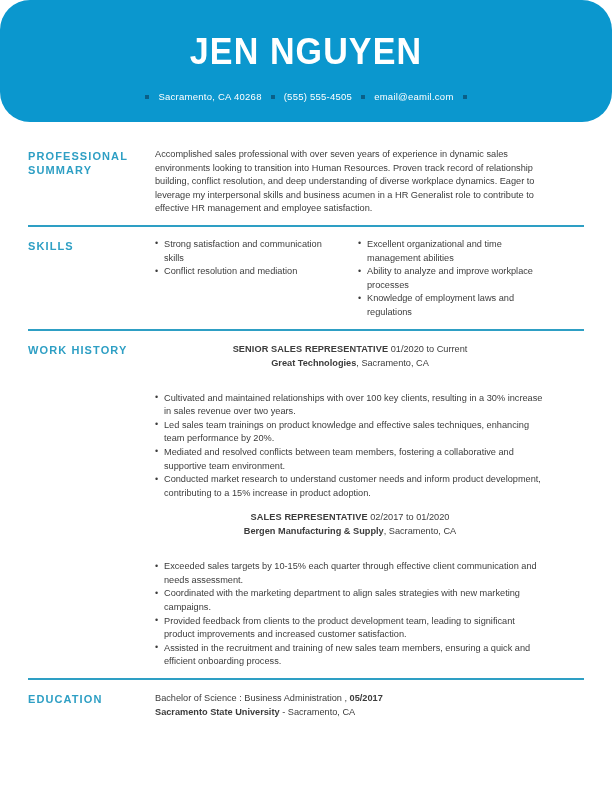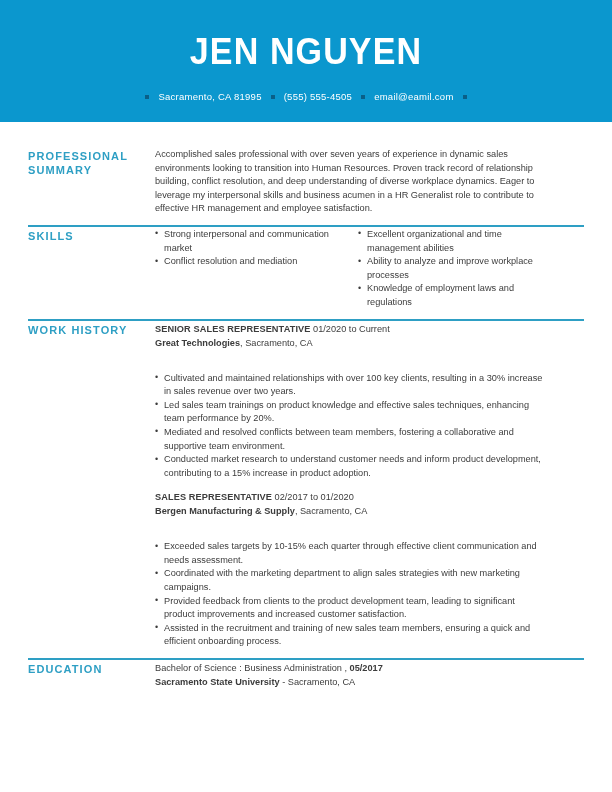--- a/index.html
+++ b/index.html
@@ -23,20 +23,21 @@
   }
 
   
   .header {
     background: #0b97ce;
     height: 122px;
     width: 612px;
     box-sizing: border-box;
     padding-top: 30px;
     text-align: center;
+    border-radius: 30px;
   }
   .name {
     color: #ffffff;
     font-family: "Liberation Sans Narrow", "Liberation Sans", sans-serif;
     font-size: 37px;
     font-weight: bold;
     letter-spacing: 1.2px;
     line-height: 44px;
     margin: 0;
     transform: scaleX(0.92);
@@ -70,21 +71,21 @@
   }
   .rule {
     height: 2px;
     background: #2e9fc4;
     width: 556px;
     margin: 0;
   }
   .section {
     display: flex;
     align-items: flex-start;
-    padding-top: 1px;
+    padding-top: 11px;
     padding-bottom: 9px;
   }
   .sec-head {
     width: 127px;
     flex: none;
     color: #2e9fc4;
     font-family: "Liberation Sans Narrow", "Liberation Sans", sans-serif;
     font-size: 11px;
     font-weight: bold;
     letter-spacing: 1.1px;
@@ -133,20 +134,21 @@
     font-size: 9px;
   }
 
   
   .job {
     margin-bottom: 10px;
   }
   .job:last-child { margin-bottom: 0; }
   .job-line {
     line-height: 14px;
+    text-align: center;
   }
   .job-title {
     font-weight: bold;
     letter-spacing: 0.1px;
   }
   .job-dates {
     font-weight: normal;
   }
   .job-company {
     font-weight: bold;
@@ -167,21 +169,21 @@
 </style>
 </head>
 <body>
 
 <div class="page">
 
   <div class="header">
     <div class="name">JEN NGUYEN</div>
     <div class="contact">
       <span class="sq"></span>
-      <span class="ct">Sacramento, CA 81995</span>
+      <span class="ct">Sacramento, CA 40268</span>
       <span class="sq"></span>
       <span class="ct">(555) 555-4505</span>
       <span class="sq"></span>
       <span class="ct">email@eamil.com</span>
       <span class="sq"></span>
     </div>
   </div>
 
   <div class="body-area">
 
@@ -193,21 +195,21 @@
     </div>
 
     <div class="rule"></div>
 
     <div class="section">
       <div class="sec-head">SKILLS</div>
       <div class="sec-body">
         <div class="skills-cols">
           <div class="skills-col">
             <ul class="blist">
-              <li>Strong interpersonal and communication market</li>
+              <li>Strong satisfaction and communication skills</li>
               <li>Conflict resolution and mediation</li>
             </ul>
           </div>
           <div class="skills-col">
             <ul class="blist">
               <li>Excellent organizational and time management abilities</li>
               <li>Ability to analyze and improve workplace processes</li>
               <li>Knowledge of employment laws and regulations</li>
             </ul>
           </div>

